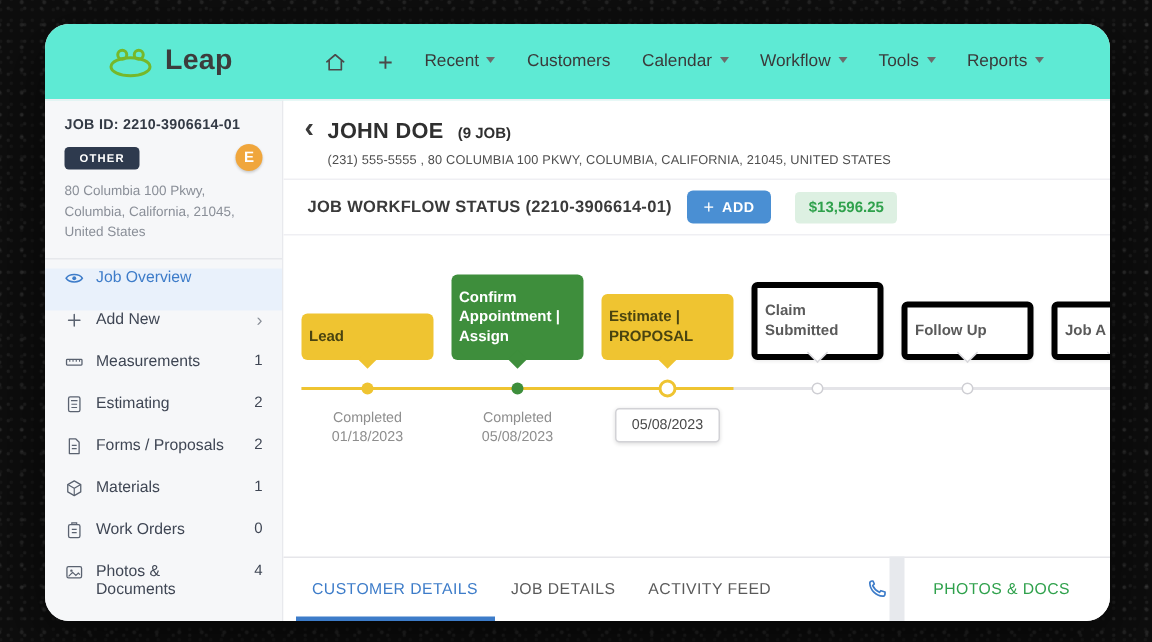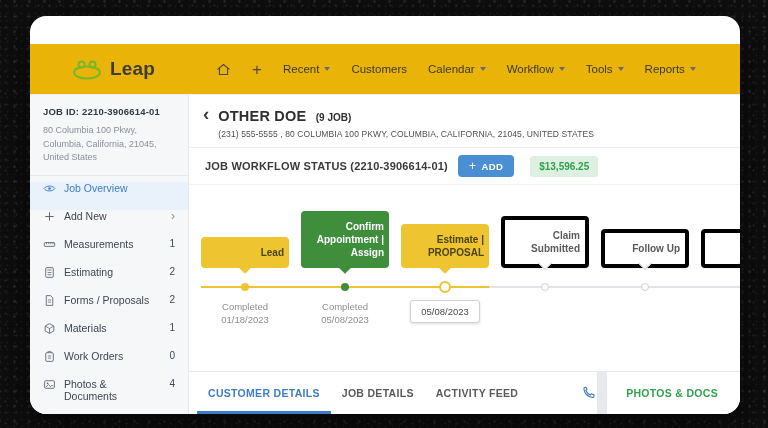--- a/index.html
+++ b/index.html
@@ -10,21 +10,21 @@
       radial-gradient(rgba(255,255,255,.04) 1px, transparent 1.4px),
       radial-gradient(rgba(60,60,60,.5) 1px, transparent 1.6px);
     background-size:11px 11px,7px 7px,15px 15px;
     background-position:0 0,4px 3px,7px 9px;}
   .card{position:absolute;left:30px;top:16px;width:710px;height:398px;background:#fff;
     border-radius:16px;overflow:hidden;display:flex;flex-direction:column;
     box-shadow:0 14px 44px rgba(0,0,0,.6);}
 
   
   .topnav{height:50px;flex:none;display:flex;align-items:center;padding-left:40px;
-    border-bottom:1px solid #eeeef2;background:#eab308;margin-top:28px;}
+    border-bottom:1px solid #eeeef2;background:#5eead4;}
   .logo{display:flex;align-items:center;gap:6px;width:118px;cursor:pointer;}
   .logo-text{font-size:19px;font-weight:700;color:#3c3c3c;letter-spacing:.2px;}
   .nav-items{display:flex;align-items:center;gap:21px;margin-left:28px;}
   .nav-icon{display:flex;align-items:center;color:#4a4a4a;cursor:pointer;text-decoration:none;}
   .nav-plus{font-size:17px;font-weight:400;color:#4a4a4a;line-height:1;}
   .nav-link{font-size:11.5px;color:#3a3a3a;text-decoration:none;cursor:pointer;white-space:nowrap;}
   .caret{display:inline-block;margin-left:5px;width:0;height:0;border-left:3.5px solid transparent;
     border-right:3.5px solid transparent;border-top:4px solid #6b6b6b;vertical-align:2px;}
 
   
@@ -62,21 +62,21 @@
   .add-btn{display:flex;align-items:center;gap:5px;background:#4a8fd3;color:#fff;border:none;
     font-size:9.5px;font-weight:700;letter-spacing:.4px;padding:5px 11px;border-radius:4px;
     cursor:pointer;font-family:inherit;}
   .add-plus{font-size:12px;font-weight:400;line-height:1;}
   .amount-badge{background:#ddf0e2;color:#2fa14c;font-size:10px;font-weight:700;
     padding:5px 9px;border-radius:3px;margin-left:6px;cursor:pointer;}
 
   
   .wf-canvas{flex:1;min-height:0;border-top:1px solid #efeff3;padding-top:26px;overflow:visible;}
   .stages{display:flex;align-items:flex-end;gap:12px;padding-left:12px;margin-bottom:11px;}
-  .stage{position:relative;width:88px;flex:none;box-sizing:border-box;text-align:right;
+  .stage{position:relative;width:88px;flex:none;box-sizing:border-box;text-align:left;
     font-size:10px;font-weight:600;line-height:1.3;padding:9px 5px;border-radius:4px;cursor:pointer;}
   .stage::after{content:"";position:absolute;bottom:-4px;left:50%;width:9px;height:9px;
     transform:translateX(-50%) rotate(45deg);background:inherit;}
   .stage.lead,.stage.estimate{background:#efc431;color:#4a4410;}
   .stage.confirm{background:#3e8e3c;color:#fff;}
   .stage.pending{background:#fff;border:4px solid #000000;color:#5a5a5a;
     box-shadow:0 1px 2px rgba(0,0,0,.06);}
   .stage.pending::after{background:#fff;border-right:1px solid #d8d8dc;border-bottom:1px solid #d8d8dc;}
   .stage.last{white-space:nowrap;overflow:hidden;}
   .timeline{position:relative;height:16px;}
@@ -89,21 +89,21 @@
   .dot.d3{left:352px;background:#fff;border:1.5px solid #cfcfd4;}
   .dot.d4{left:452px;background:#fff;border:1.5px solid #cfcfd4;}
   .stage-subs{display:flex;gap:12px;padding-left:12px;margin-top:5px;}
   .sub{width:88px;flex:none;text-align:center;font-size:9.5px;line-height:1.4;color:#8e8e8e;}
   .date-chip{display:inline-block;background:#fff;border:1px solid #d2d2d6;border-radius:3px;
     padding:4px 10px;font-size:9.5px;color:#4a4a4a;box-shadow:0 1px 3px rgba(0,0,0,.14);cursor:pointer;}
 
   
   .tabs-row{height:42px;flex:none;display:flex;align-items:stretch;border-top:1px solid #e6e6ea;}
   .tabs-left{display:flex;align-items:stretch;padding-left:8px;}
-  .tab{display:flex;align-items:center;padding:0 11px;font-size:10.5px;font-weight:700;
+  .tab{display:flex;align-items:center;padding:0 11px;font-size:10.5px;font-weight:400;
     letter-spacing:.3px;color:#5a5a5a;cursor:pointer;white-space:nowrap;}
   .tab.active{color:#3d7cc9;box-shadow:inset 0 -3px 0 #3d7cc9;}
   .tab.green{color:#2fa14c;}
   .phone-wrap{display:flex;align-items:center;margin-left:52px;cursor:pointer;}
   .tabs-gap{width:10px;background:#e7e9ed;margin-top:-1px;}
   .tabs-right{flex:1;min-width:0;display:flex;align-items:stretch;padding-left:8px;gap:16px;overflow:hidden;}
 </style>
 </head>
 <body>
 
@@ -134,20 +134,24 @@
       <a class="nav-link"><span>Tools</span><i class="caret"></i></a>
       <a class="nav-link"><span>Reports</span><i class="caret"></i></a>
     </nav>
   </header>
 
   <div class="app-body">
 
     <aside class="sidebar">
       <div class="job-block">
         <div class="job-id">JOB ID: 2210-3906614-01</div>
+        <div class="badge-row">
+          <span class="cat-badge">OTHER</span>
+          <span class="avatar-badge">E</span>
+        </div>
         <div class="job-address">80 Columbia 100 Pkwy, Columbia, California, 21045, United States</div>
       </div>
       <nav class="menu">
         <div class="menu-item active">
           <svg width="13" height="13" viewBox="0 0 24 24">
               <path d="M2 12C6 6 18 6 22 12 18 18 6 18 2 12Z" fill="none" stroke="currentColor" stroke-width="1.8"></path>
               <circle cx="12" cy="12" r="2.4" fill="currentColor"></circle>
             </svg>
           <span>Job Overview</span>
         </div>
@@ -209,21 +213,21 @@
         </div>
       </nav>
     </aside>
 
     <main class="main">
 
       <div class="cust-header">
         <span class="back">‹</span>
         <div>
           <div>
-            <span class="cust-name">OTHER DOE</span>
+            <span class="cust-name">JOHN DOE</span>
             <span class="cust-jobs">(9 JOB)</span>
           </div>
           <div class="cust-contact">(231) 555-5555 , 80 COLUMBIA 100 PKWY, COLUMBIA, CALIFORNIA, 21045, UNITED STATES</div>
         </div>
       </div>
 
       <div class="wf-title-row">
         <span class="wf-title">JOB WORKFLOW STATUS (2210-3906614-01)</span>
         <button class="add-btn">
           <span class="add-plus">+</span>

